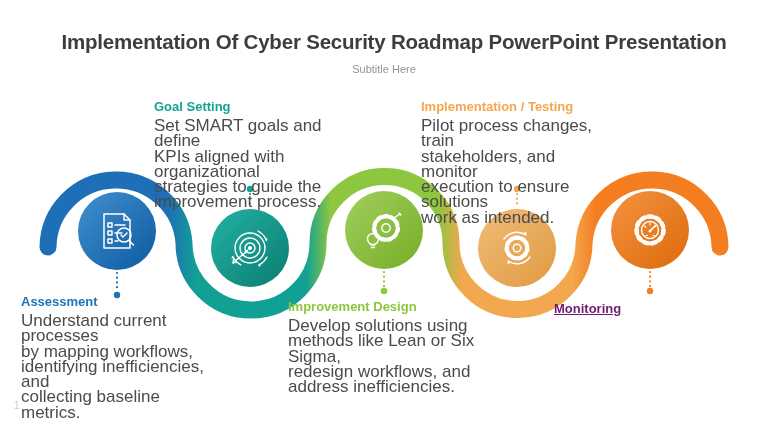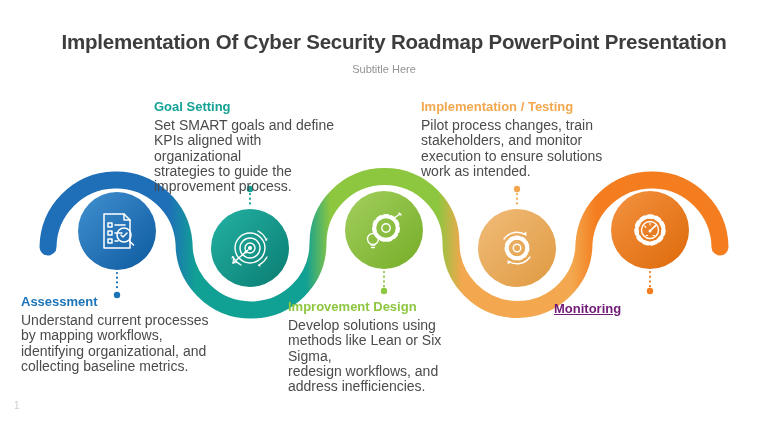--- a/index.html
+++ b/index.html
@@ -10,21 +10,21 @@
   .title{
     position:absolute;top:30px;left:0;width:768px;text-align:center;
     font-size:20.5px;font-weight:bold;color:#3d3d3d;white-space:nowrap;letter-spacing:-0.2px;padding-left:10px;
   }
   .subtitle{
     position:absolute;top:63px;left:0;width:768px;text-align:center;
     font-size:11px;color:#939393;
   }
   .stage-text{position:absolute;transform:translateX(-50%);text-align:left;width:192px;}
   .stage-title{font-size:13px;font-weight:bold;margin:0 0 4px 0;}
-  .stage-desc{font-size:14px;line-height:15.3px;color:#4b4b4b;margin:0;white-space:pre-line;}
+  .stage-desc{font-size:17px;line-height:15.3px;color:#4b4b4b;margin:0;white-space:pre-line;}
   .c-blue{color:#1b74b8;} .c-teal{color:#14a296;} .c-green{color:#8dc63f;}
   .c-amber{color:#f3a74e;} .c-orange{color:#701a75;text-decoration:underline;}
   .page-number{
     position:absolute;left:14px;top:400px;font-size:10px;color:#cccccc;
   }
   svg.diagram{position:absolute;left:0;top:0;}
 </style>
 </head>
 <body>
 
@@ -160,21 +160,21 @@
       <circle cx="0" cy="1" r="1.5" fill="#ffffff" stroke="none"></circle>
       <path d="M -5.5 -4 l 1.4 1.4 M 0 -7 v 2 M 5.5 -4 l -1.4 1.4" stroke-width="1.1"></path>
       <path d="M -4 5.5 h 1.5 M 3 5.5 h 1.5" stroke-width="1.1"></path>
     </g>
   </svg>
 
   <div class="stage-text" style="left:117px;top:294px;">
     <div class="stage-title c-blue">Assessment</div>
     <p class="stage-desc">Understand current processes
 by mapping workflows,
-identifying organizational, and
+identifying inefficiencies, and
 collecting baseline metrics.</p>
   </div>
 
   <div class="stage-text" style="left:250px;top:99px;">
     <div class="stage-title c-teal">Goal Setting</div>
     <p class="stage-desc">Set SMART goals and define
 KPIs aligned with organizational
 strategies to guide the
 improvement process.</p>
   </div>

